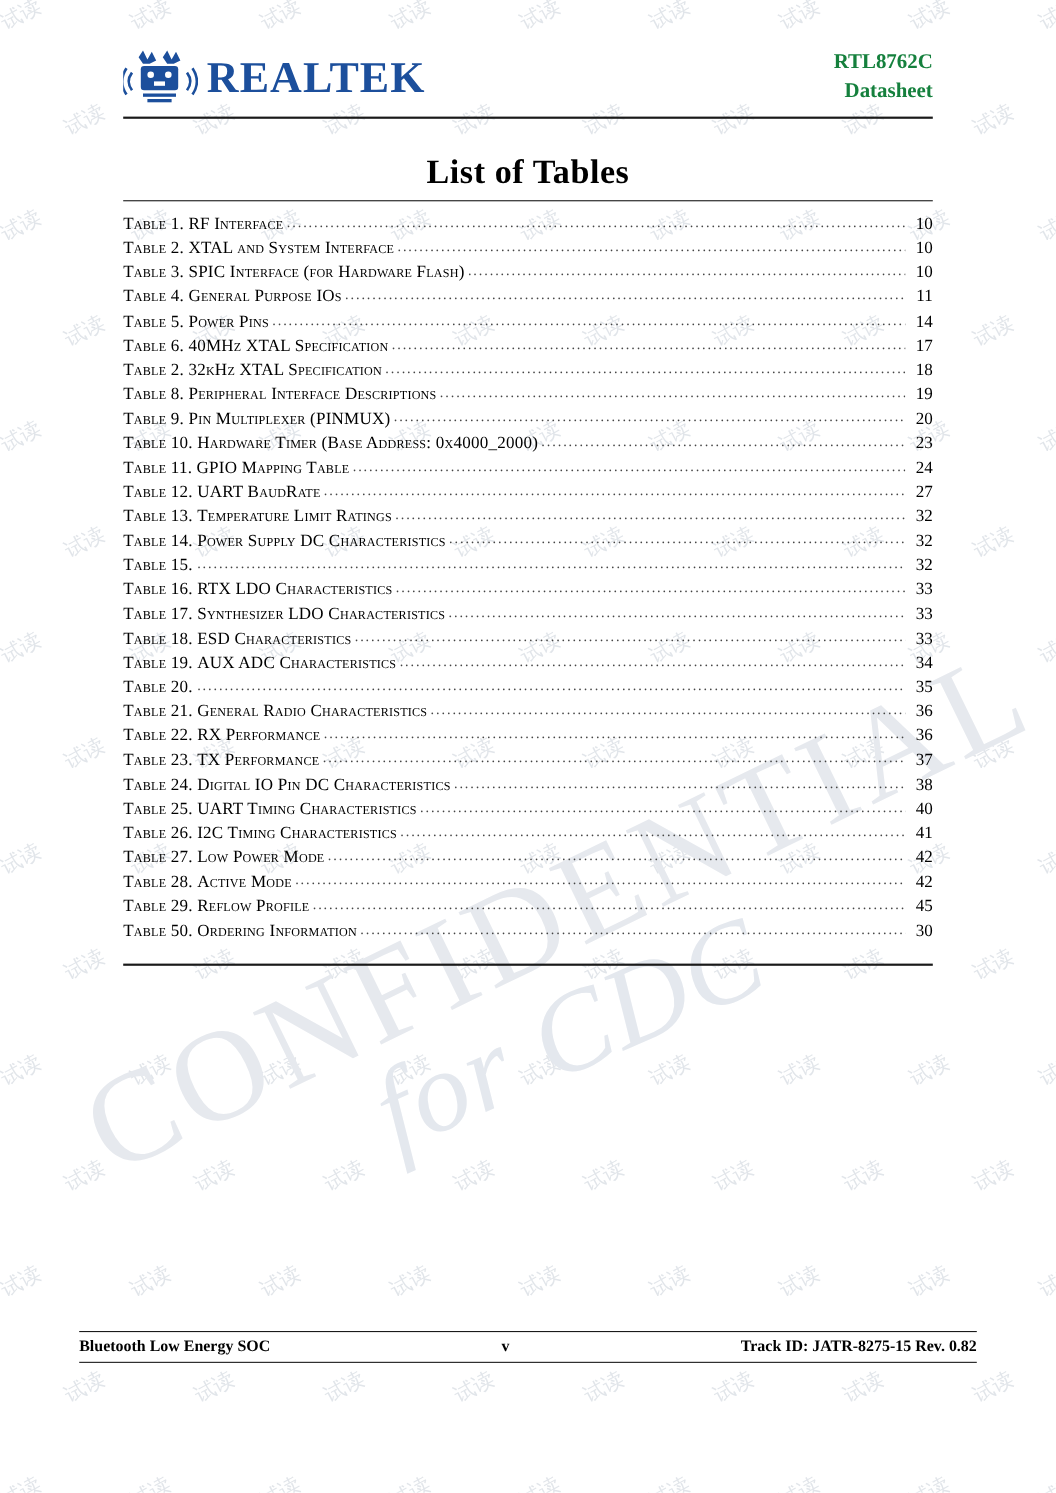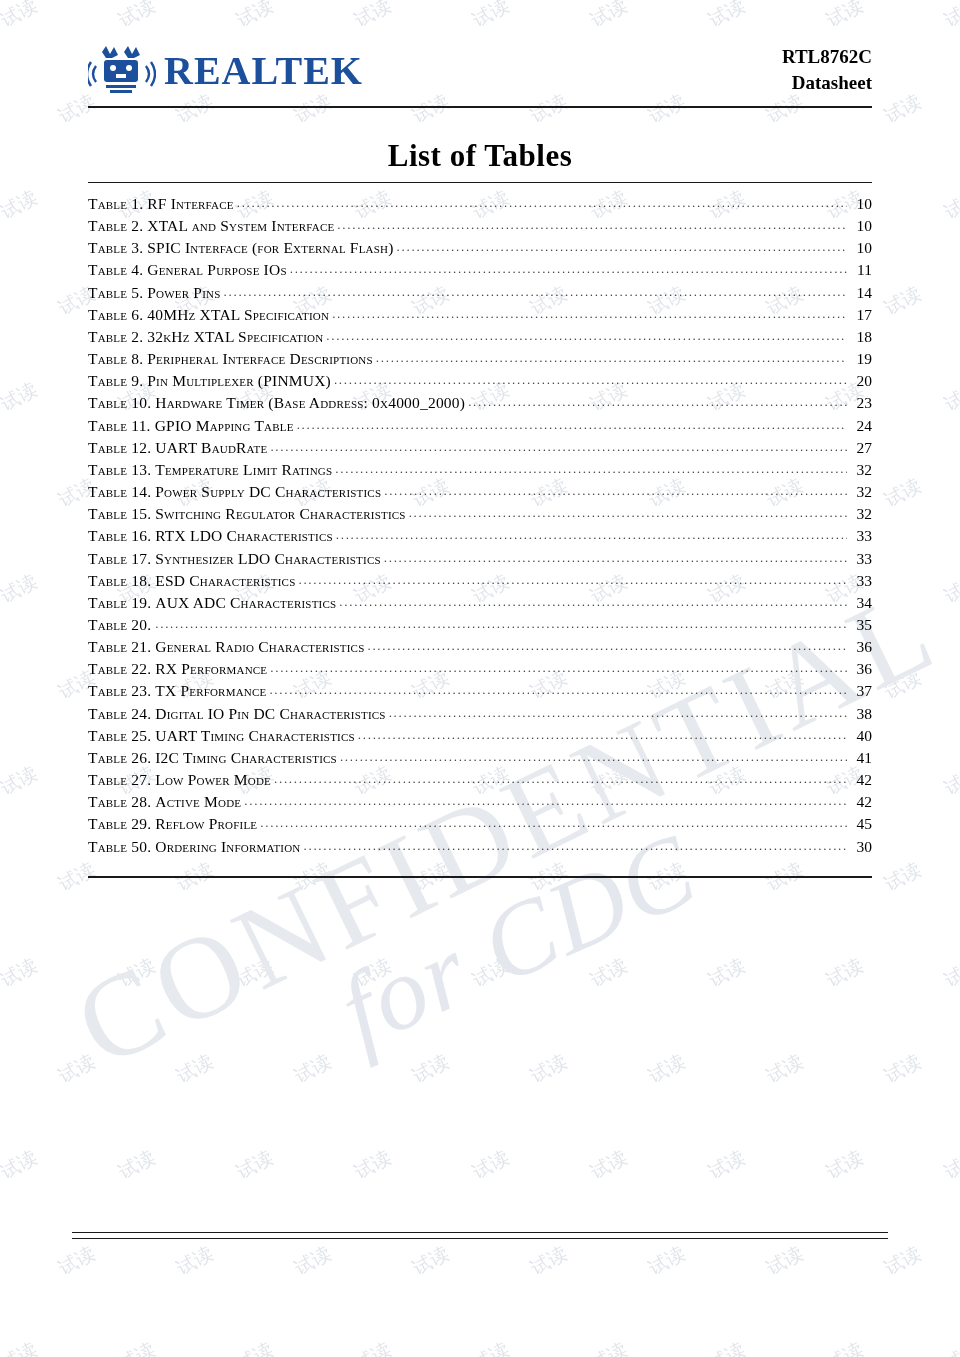--- a/index.html
+++ b/index.html
@@ -53,21 +53,21 @@
     transform: rotate(-24deg);
   }
 
   
   .page {
     position: relative;
     z-index: 2;
     width: 960px;
     height: 1285px;
     box-sizing: border-box;
-    padding: 0 88px;
+    padding: 0 112px;
   }
 
   
   .header {
     display: flex;
     align-items: flex-start;
     justify-content: space-between;
     padding-top: 44px;
   }
   .logo-wrap {
@@ -85,21 +85,21 @@
     font-weight: bold;
     font-size: 40px;
     letter-spacing: 1px;
     color: #1c4f9c;
   }
   .doc-title {
     text-align: right;
     font-weight: bold;
     font-size: 19px;
     line-height: 1.35;
-    color: #000000;
+    color: #15803d;
   }
   .header-rule {
     border-bottom: 2px solid #1a1a1a;
     margin-top: 10px;
   }
 
   
   h1.page-heading {
     text-align: center;
     font-family: "Liberation Serif", serif;
@@ -364,21 +364,21 @@
         <span class="lot-page">10</span>
       </div>
       <div class="lot-row">
         <span class="lot-label">Table 2.</span>
         <span class="lot-title">XTAL and System Interface</span>
         <span class="lot-dots">................................................................................................................................................................</span>
         <span class="lot-page">10</span>
       </div>
       <div class="lot-row">
         <span class="lot-label">Table 3.</span>
-        <span class="lot-title">SPIC Interface (for External Flash)</span>
+        <span class="lot-title">SPIC Interface (for Hardware Flash)</span>
         <span class="lot-dots">................................................................................................................................................................</span>
         <span class="lot-page">10</span>
       </div>
       <div class="lot-row">
         <span class="lot-label">Table 4.</span>
         <span class="lot-title">General Purpose IOs</span>
         <span class="lot-dots">................................................................................................................................................................</span>
         <span class="lot-page">11</span>
       </div>
       <div class="lot-row">
@@ -436,21 +436,20 @@
         <span class="lot-page">32</span>
       </div>
       <div class="lot-row">
         <span class="lot-label">Table 14.</span>
         <span class="lot-title">Power Supply DC Characteristics</span>
         <span class="lot-dots">................................................................................................................................................................</span>
         <span class="lot-page">32</span>
       </div>
       <div class="lot-row">
         <span class="lot-label">Table 15.</span>
-        <span class="lot-title">Switching Regulator Characteristics</span>
         <span class="lot-dots">................................................................................................................................................................</span>
         <span class="lot-page">32</span>
       </div>
       <div class="lot-row">
         <span class="lot-label">Table 16.</span>
         <span class="lot-title">RTX LDO Characteristics</span>
         <span class="lot-dots">................................................................................................................................................................</span>
         <span class="lot-page">33</span>
       </div>
       <div class="lot-row">
@@ -536,14 +535,19 @@
         <span class="lot-dots">................................................................................................................................................................</span>
         <span class="lot-page">30</span>
       </div>
     </div>
 
   <div class="bottom-rule"></div>
 </div>
 
 <div class="footer">
   <div class="footer-rule-top"></div>
+  <div class="footer-row">
+    <div class="footer-left">Bluetooth Low Energy SOC</div>
+    <div class="footer-center">v</div>
+    <div class="footer-right">Track ID: JATR-8275-15   Rev. 0.82</div>
+  </div>
   <div class="footer-rule-bottom"></div>
 </div>
 
 </body></html>

